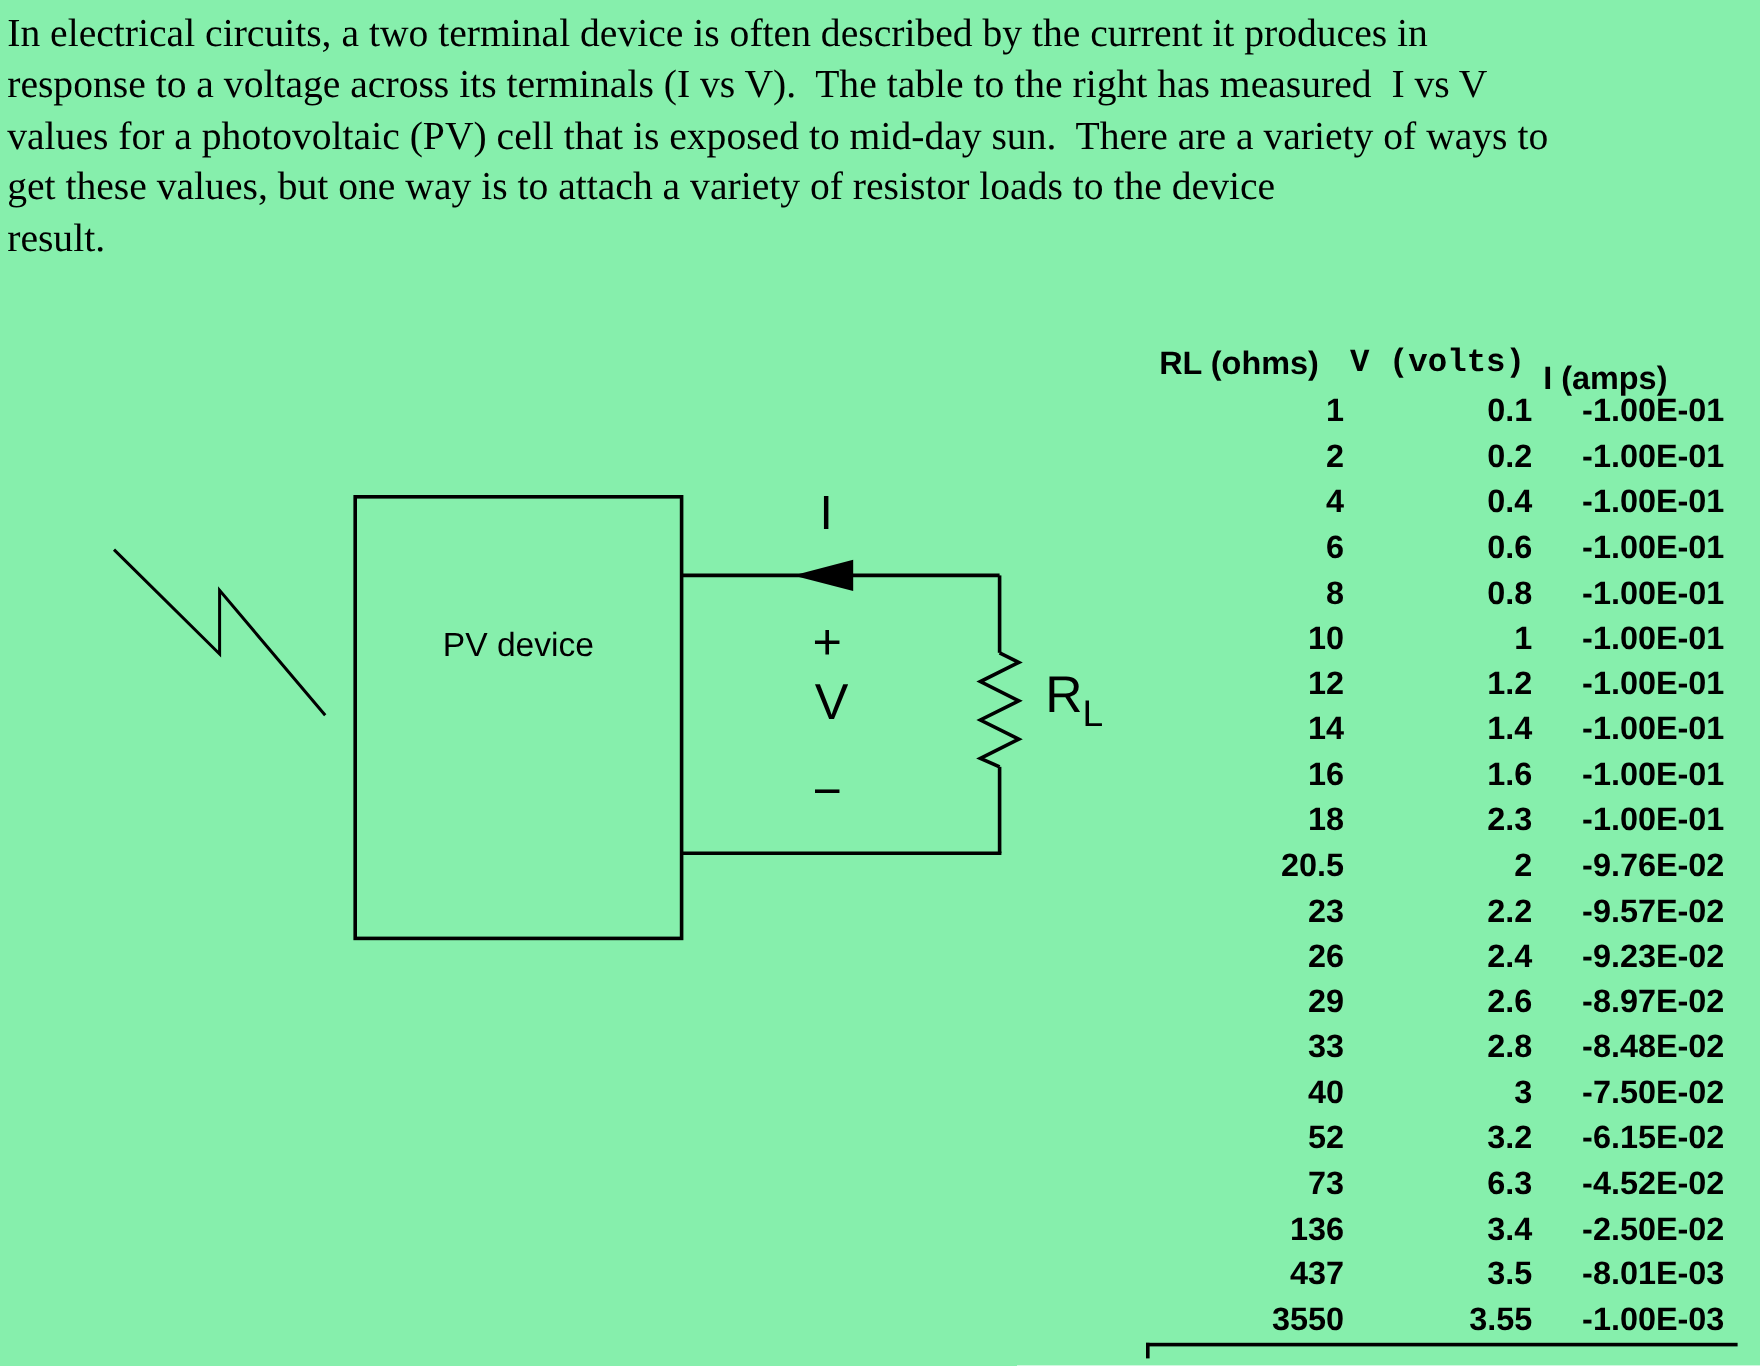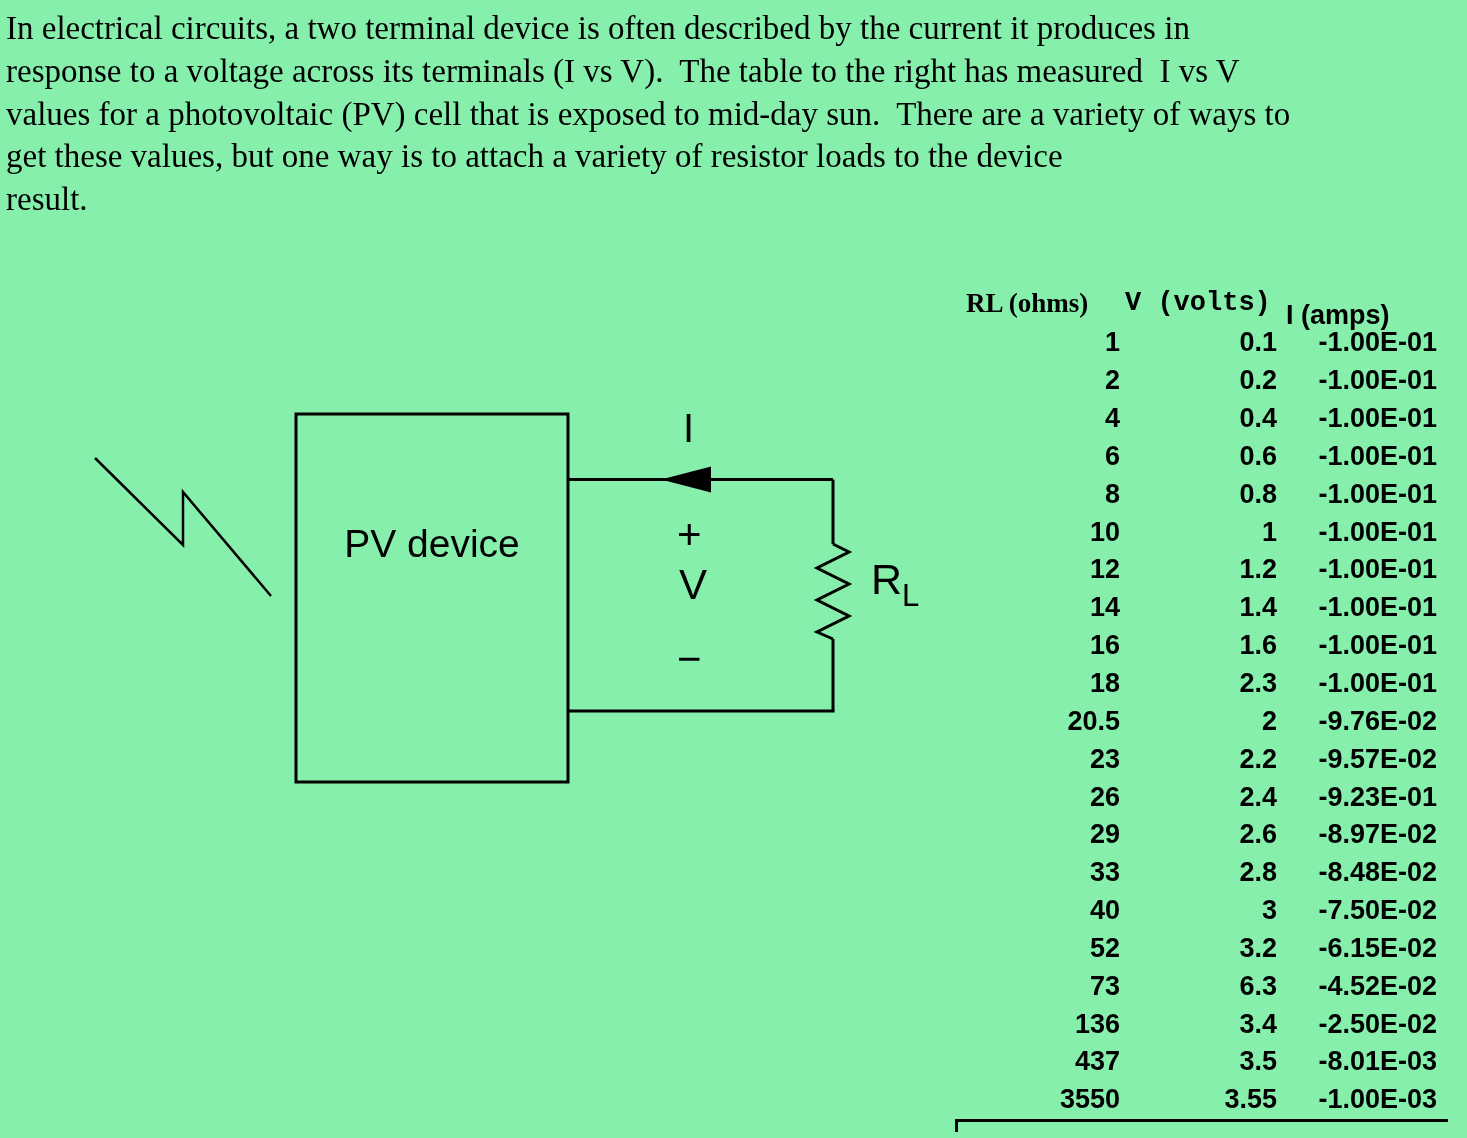--- a/index.html
+++ b/index.html
@@ -43,41 +43,41 @@
     font-family: "Liberation Sans", sans-serif;
     color: #000;
     line-height: 1;
     white-space: nowrap;
   }
   .pv-label {
     left: 296px;
     top: 524px;
     width: 272px;
     text-align: center;
-    font-size: 39px;
+    font-size: 28px;
   }
   .i-label   { left: 683px; top: 408px; font-size: 40px; }
   .plus-label{ left: 677px; top: 514px; font-size: 42px; }
   .v-label   { left: 679px; top: 564px; font-size: 42px; }
   .minus-label{ left: 677px; top: 638px; font-size: 42px; }
   .rl-label  { left: 871px; top: 558px; font-size: 43px; }
   .rl-label .sub {
     position: relative;
     top: 12px;
     font-size: 31px;
   }
   
   .th {
     position: absolute;
     font-size: 27px;
     font-weight: bold;
     line-height: 27px;
     white-space: nowrap;
   }
-  .th-rl { left: 966px;  top: 290px; font-family: Liberation Serif, serif; }
+  .th-rl { left: 966px;  top: 290px; }
   .th-v  { left: 1125px; top: 290px; font-family: Liberation Mono, monospace; }
   .th-i  { left: 1286px; top: 302px; }
   .tbody {
     position: absolute;
     left: 953px;
     top: 324px;
     display: grid;
     grid-template-columns: 167px 157px 160px;
     grid-auto-rows: 37.85px;
   }
@@ -156,21 +156,21 @@
       <div class="trow"><div class="tcell">4</div><div class="tcell">0.4</div><div class="tcell">-1.00E-01</div></div>
       <div class="trow"><div class="tcell">6</div><div class="tcell">0.6</div><div class="tcell">-1.00E-01</div></div>
       <div class="trow"><div class="tcell">8</div><div class="tcell">0.8</div><div class="tcell">-1.00E-01</div></div>
       <div class="trow"><div class="tcell">10</div><div class="tcell">1</div><div class="tcell">-1.00E-01</div></div>
       <div class="trow"><div class="tcell">12</div><div class="tcell">1.2</div><div class="tcell">-1.00E-01</div></div>
       <div class="trow"><div class="tcell">14</div><div class="tcell">1.4</div><div class="tcell">-1.00E-01</div></div>
       <div class="trow"><div class="tcell">16</div><div class="tcell">1.6</div><div class="tcell">-1.00E-01</div></div>
       <div class="trow"><div class="tcell">18</div><div class="tcell">2.3</div><div class="tcell">-1.00E-01</div></div>
       <div class="trow"><div class="tcell">20.5</div><div class="tcell">2</div><div class="tcell">-9.76E-02</div></div>
       <div class="trow"><div class="tcell">23</div><div class="tcell">2.2</div><div class="tcell">-9.57E-02</div></div>
-      <div class="trow"><div class="tcell">26</div><div class="tcell">2.4</div><div class="tcell">-9.23E-01</div></div>
+      <div class="trow"><div class="tcell">26</div><div class="tcell">2.4</div><div class="tcell">-9.23E-02</div></div>
       <div class="trow"><div class="tcell">29</div><div class="tcell">2.6</div><div class="tcell">-8.97E-02</div></div>
       <div class="trow"><div class="tcell">33</div><div class="tcell">2.8</div><div class="tcell">-8.48E-02</div></div>
       <div class="trow"><div class="tcell">40</div><div class="tcell">3</div><div class="tcell">-7.50E-02</div></div>
       <div class="trow"><div class="tcell">52</div><div class="tcell">3.2</div><div class="tcell">-6.15E-02</div></div>
       <div class="trow"><div class="tcell">73</div><div class="tcell">6.3</div><div class="tcell">-4.52E-02</div></div>
       <div class="trow"><div class="tcell">136</div><div class="tcell">3.4</div><div class="tcell">-2.50E-02</div></div>
       <div class="trow"><div class="tcell">437</div><div class="tcell">3.5</div><div class="tcell">-8.01E-03</div></div>
       <div class="trow"><div class="tcell">3550</div><div class="tcell">3.55</div><div class="tcell">-1.00E-03</div></div>
     </div>
 

